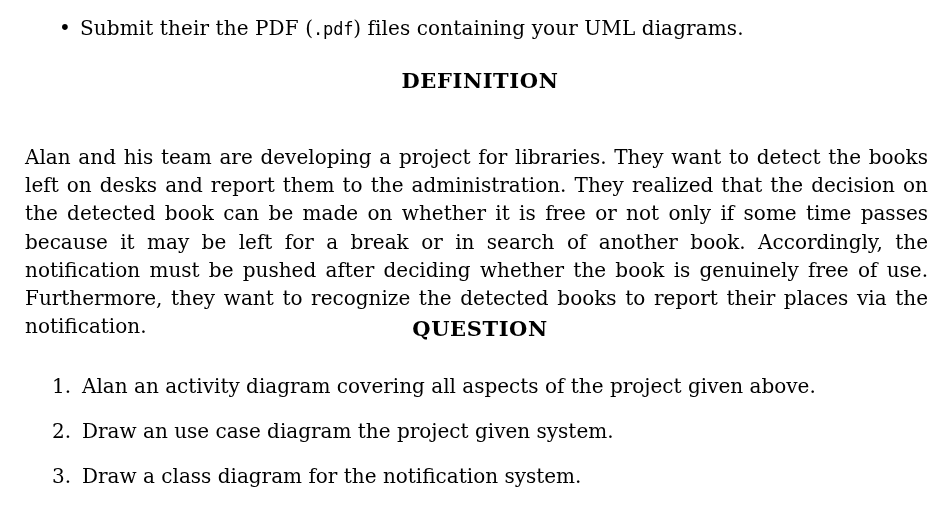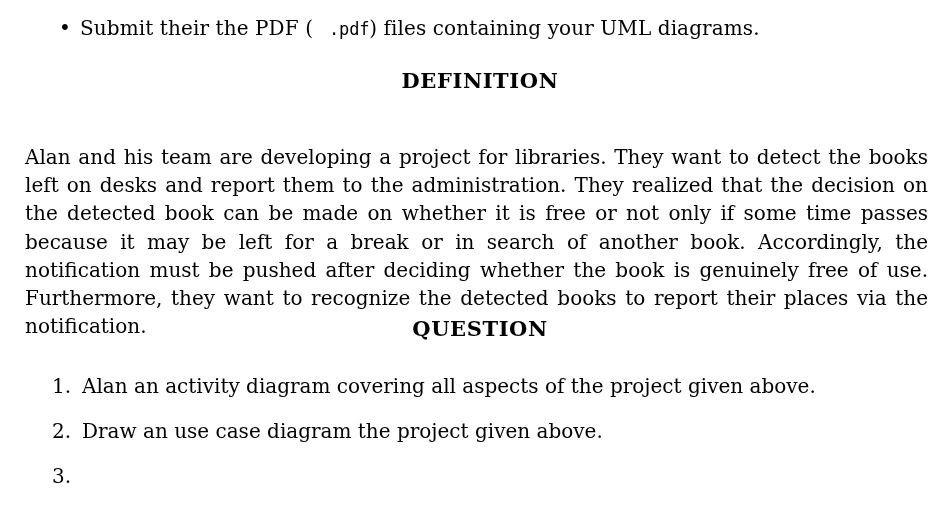--- a/index.html
+++ b/index.html
@@ -40,21 +40,20 @@
     position: absolute;
     left: 59px;
     top: 0;
     font-size: 20px;
     line-height: 28px;
   }
   .mono {
     font-family: "DejaVu Sans Mono", "Liberation Mono", monospace;
     font-size: 17px;
     letter-spacing: -0.2px;
-    margin-left: 16px;
   }
 
   
   .heading {
     position: absolute;
     left: 0;
     width: 960px;
     text-align: center;
     font-weight: bold;
     font-size: 21px;
@@ -118,20 +117,21 @@
 
   <div class="heading" id="heading-question">QUESTION</div>
 
   <div class="num-list">
     <div class="num-item">
       <span class="num-marker">1.</span>
       <span>Alan an activity diagram covering all aspects of the project given above.</span>
     </div>
     <div class="num-item">
       <span class="num-marker">2.</span>
-      <span>Draw an use case diagram the project given above.</span>
+      <span>Draw an use case diagram the project given system.</span>
     </div>
     <div class="num-item">
       <span class="num-marker">3.</span>
+      <span>Draw a class diagram for the notification system.</span>
     </div>
   </div>
 
 </div>
 
 </body></html>

